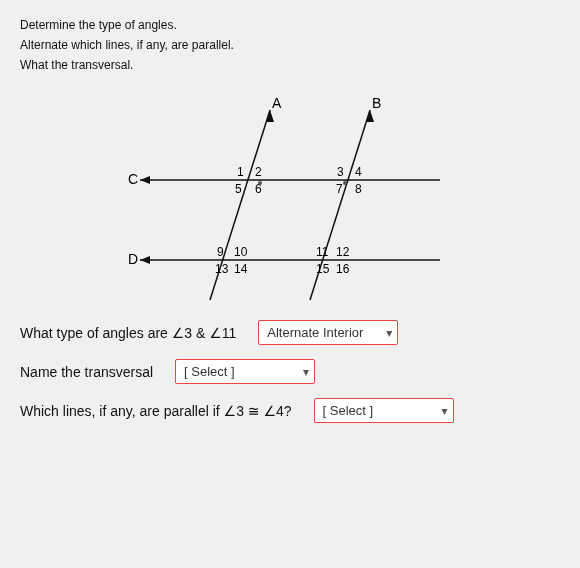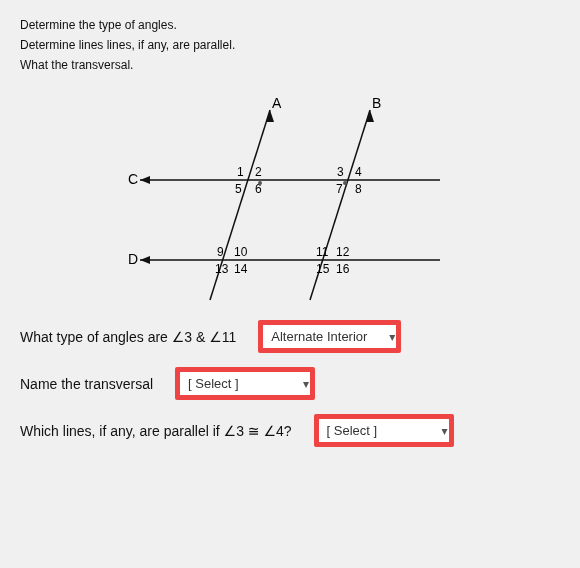--- a/index.html
+++ b/index.html
@@ -39,21 +39,21 @@
       gap: 22px;
     }
 
     .question-label {
       font-size: 14px;
       color: #111;
       white-space: nowrap;
     }
 
     .select-box {
-      border: 5px solid #ef4444;
+      border: 1px solid #ef4444;
       background: #fff;
       padding: 4px 24px 4px 8px;
       font-size: 13px;
       color: #333;
       appearance: none;
       -webkit-appearance: none;
       cursor: pointer;
       position: relative;
       min-width: 140px;
       border-radius: 2px;
@@ -76,21 +76,21 @@
     }
 
     .math-text {
       font-style: normal;
     }
   </style>
 </head>
 <body>
 
 <div class="instructions">Determine the type of angles.</div>
-<div class="instructions">Determine lines lines, if any, are parallel.</div>
+<div class="instructions">Alternate which lines, if any, are parallel.</div>
 <div class="instructions">What the transversal.</div>
 
 <div class="diagram-area">
   <svg class="diagram-svg" viewBox="0 0 340 220">
 
     <line x1="20" y1="90" x2="320" y2="90" stroke="#111" stroke-width="1.5"></line>
 
     <polygon points="20,90 30,86 30,94" fill="#111"></polygon>
 
     <text x="8" y="94" font-size="14" font-family="Arial">C</text>

